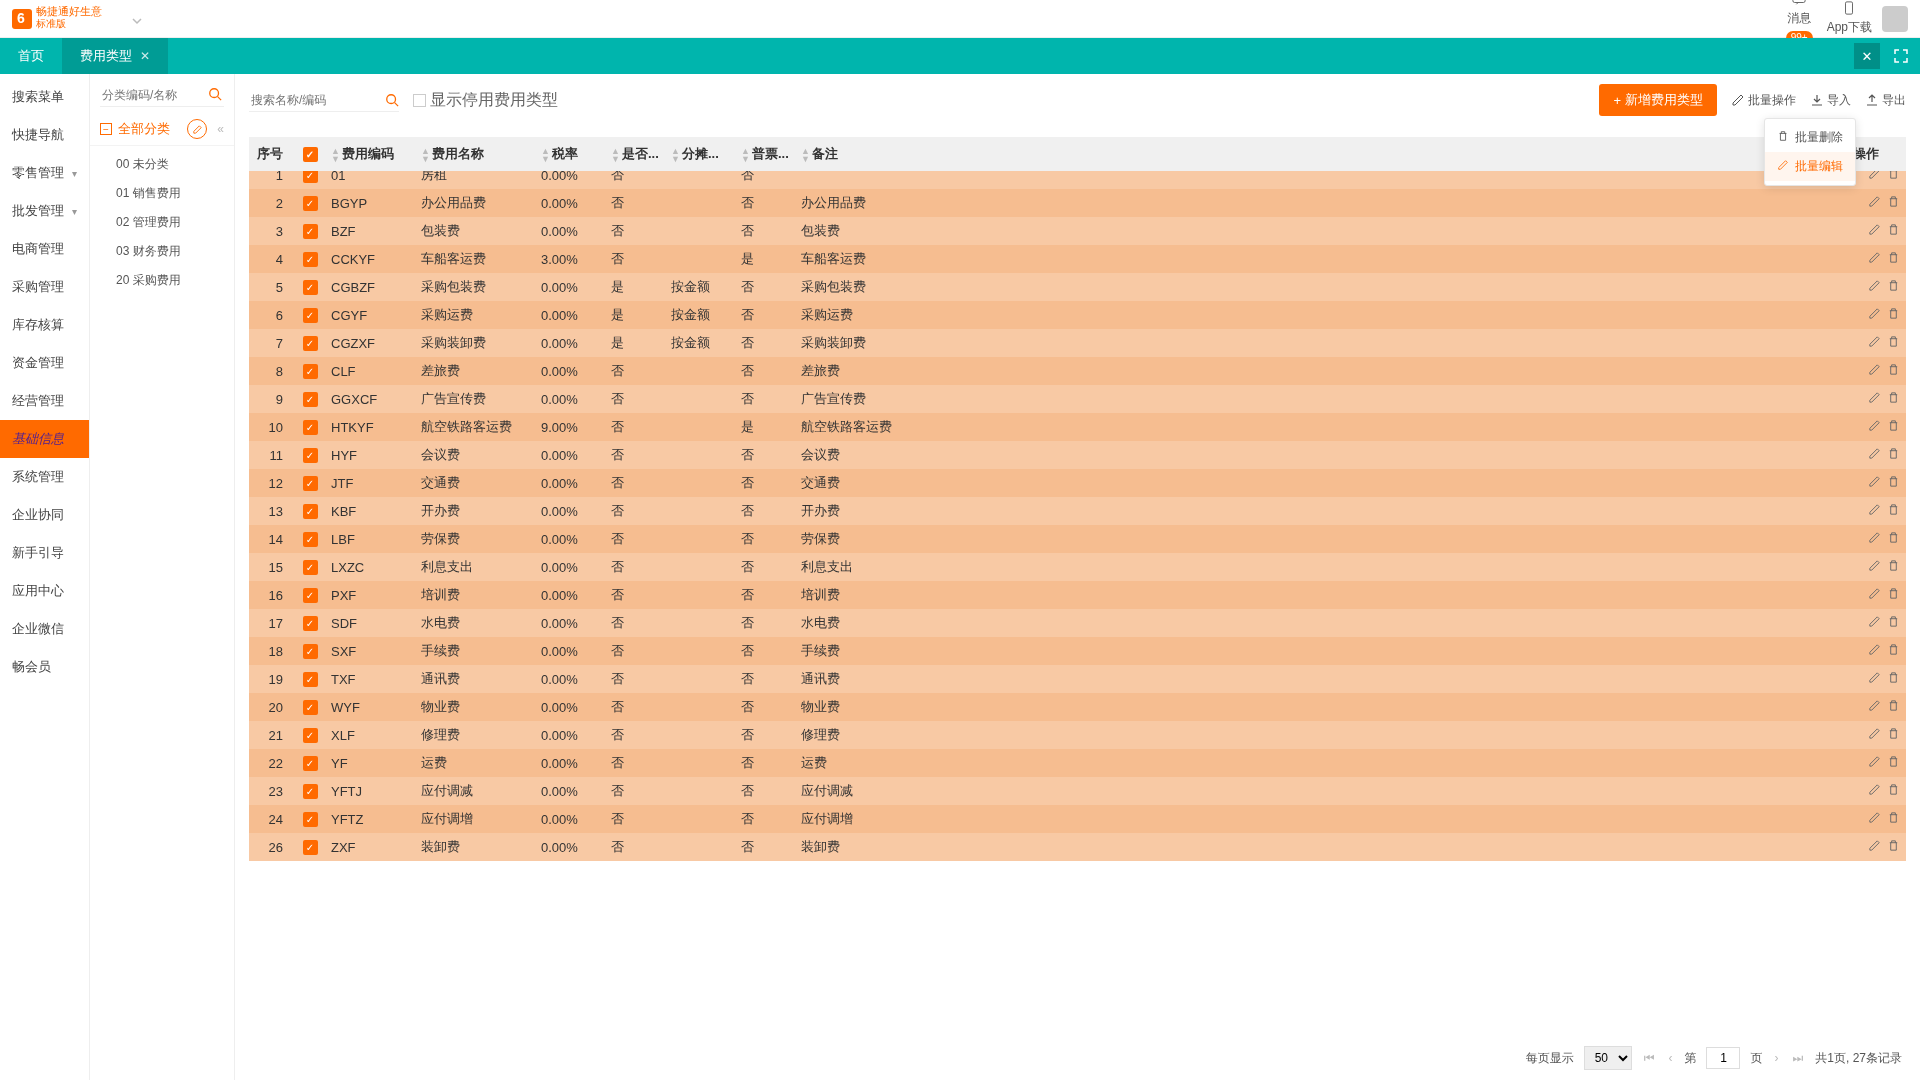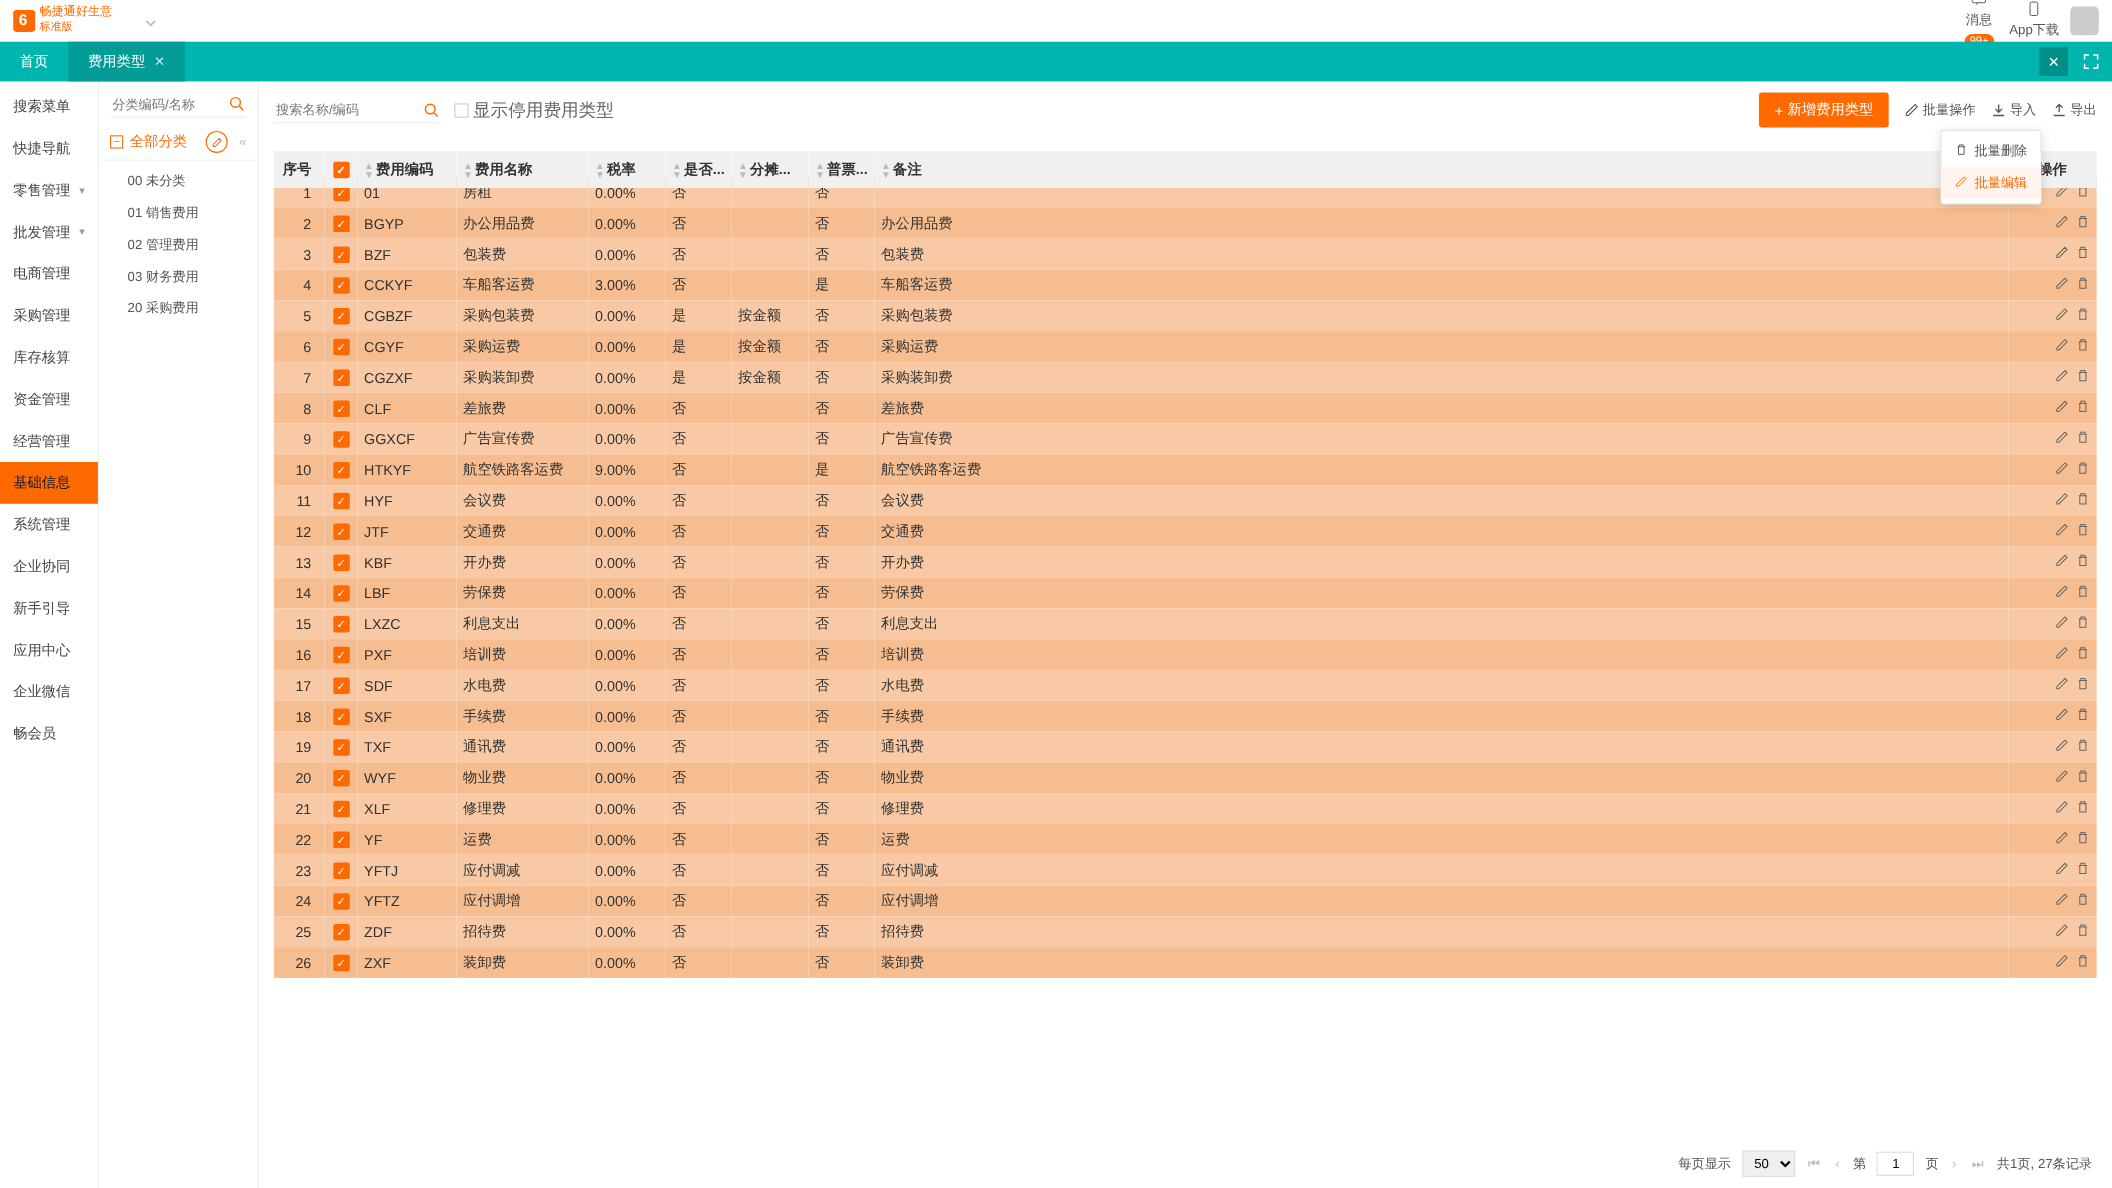--- a/index.html
+++ b/index.html
@@ -25,21 +25,21 @@
 .tab.active { background: #009c95; }
 .tab .close { font-size: 12px; opacity: .8; }
 .tabstrip-right { position: absolute; right: 6px; top: 0; height: 100%; display: flex; align-items: center; gap: 8px; }
 .tabstrip-btn { width: 26px; height: 26px; display: flex; align-items: center; justify-content: center; color: #fff; cursor: pointer; }
 .tabstrip-btn.dark { background: #008f88; }
 
 
 .body { display: flex; height: calc(100vh - 74px); }
 .sidebar { width: 90px; background: #fff; border-right: 1px solid #eee; padding-top: 4px; }
 .side-item { padding: 10px 12px; color: #444; cursor: pointer; display: flex; align-items: center; justify-content: space-between; }
-.side-item.active { background: #ff6a00; color: #0f172a; }
+.side-item.active { background: #ff6a00; color: #4c1d95; font-style: italic; }
 .side-item .caret { font-size: 10px; color: #999; }
 
 .tree-col { width: 145px; border-right: 1px solid #eee; display: flex; flex-direction: column; }
 .tree-search { padding: 10px 10px 6px; position: relative; }
 .tree-search input { width: 100%; border: none; border-bottom: 1px solid #eee; padding: 4px 20px 4px 2px; font-size: 12px; outline: none; }
 .tree-search .sicon { position: absolute; right: 12px; top: 11px; color: #ff6a00; }
 .tree-head { display: flex; align-items: center; padding: 6px 10px; color: #ff6a00; gap: 6px; border-bottom: 1px solid #f3f3f3; }
 .tree-head .sq { width: 12px; height: 12px; border: 1px solid #ff6a00; display: inline-flex; align-items: center; justify-content: center; font-size: 10px; }
 .tree-head .edit { margin-left: auto; width: 20px; height: 20px; border: 1px solid #ff6a00; border-radius: 50%; display: flex; align-items: center; justify-content: center; font-size: 11px; cursor: pointer; }
 .tree-collapse { color: #bbb; cursor: pointer; font-size: 12px; padding-left: 4px; }
@@ -692,36 +692,20 @@
               <td></td>
               <td>否</td>
               <td>应付调增</td>
               <td class="row-actions"><span><svg width="13" height="13" viewBox="0 0 14 14">
                     <path d="M2 12 L2 10 L10 2 L12 4 L4 12 Z" fill="none" stroke="#666"></path>
                   </svg></span><span><svg width="13" height="13" viewBox="0 0 14 14">
                     <path d="M3 4 H11 M5 4 V2 H9 V4 M4 4 V12 H10 V4" fill="none" stroke="#666"></path>
                   </svg></span></td>
             </tr>
             <tr>
-              <td class="col-idx">25</td>
-              <td class="col-cb"><span class="cb"></span></td>
-              <td>ZDF</td>
-              <td>招待费</td>
-              <td class="col-rate" style="text-align:left;">0.00%</td>
-              <td>否</td>
-              <td></td>
-              <td>否</td>
-              <td>招待费</td>
-              <td class="row-actions"><span><svg width="13" height="13" viewBox="0 0 14 14">
-                    <path d="M2 12 L2 10 L10 2 L12 4 L4 12 Z" fill="none" stroke="#666"></path>
-                  </svg></span><span><svg width="13" height="13" viewBox="0 0 14 14">
-                    <path d="M3 4 H11 M5 4 V2 H9 V4 M4 4 V12 H10 V4" fill="none" stroke="#666"></path>
-                  </svg></span></td>
-            </tr>
-            <tr>
               <td class="col-idx">26</td>
               <td class="col-cb"><span class="cb"></span></td>
               <td>ZXF</td>
               <td>装卸费</td>
               <td class="col-rate" style="text-align:left;">0.00%</td>
               <td>否</td>
               <td></td>
               <td>否</td>
               <td>装卸费</td>
               <td class="row-actions"><span><svg width="13" height="13" viewBox="0 0 14 14">

